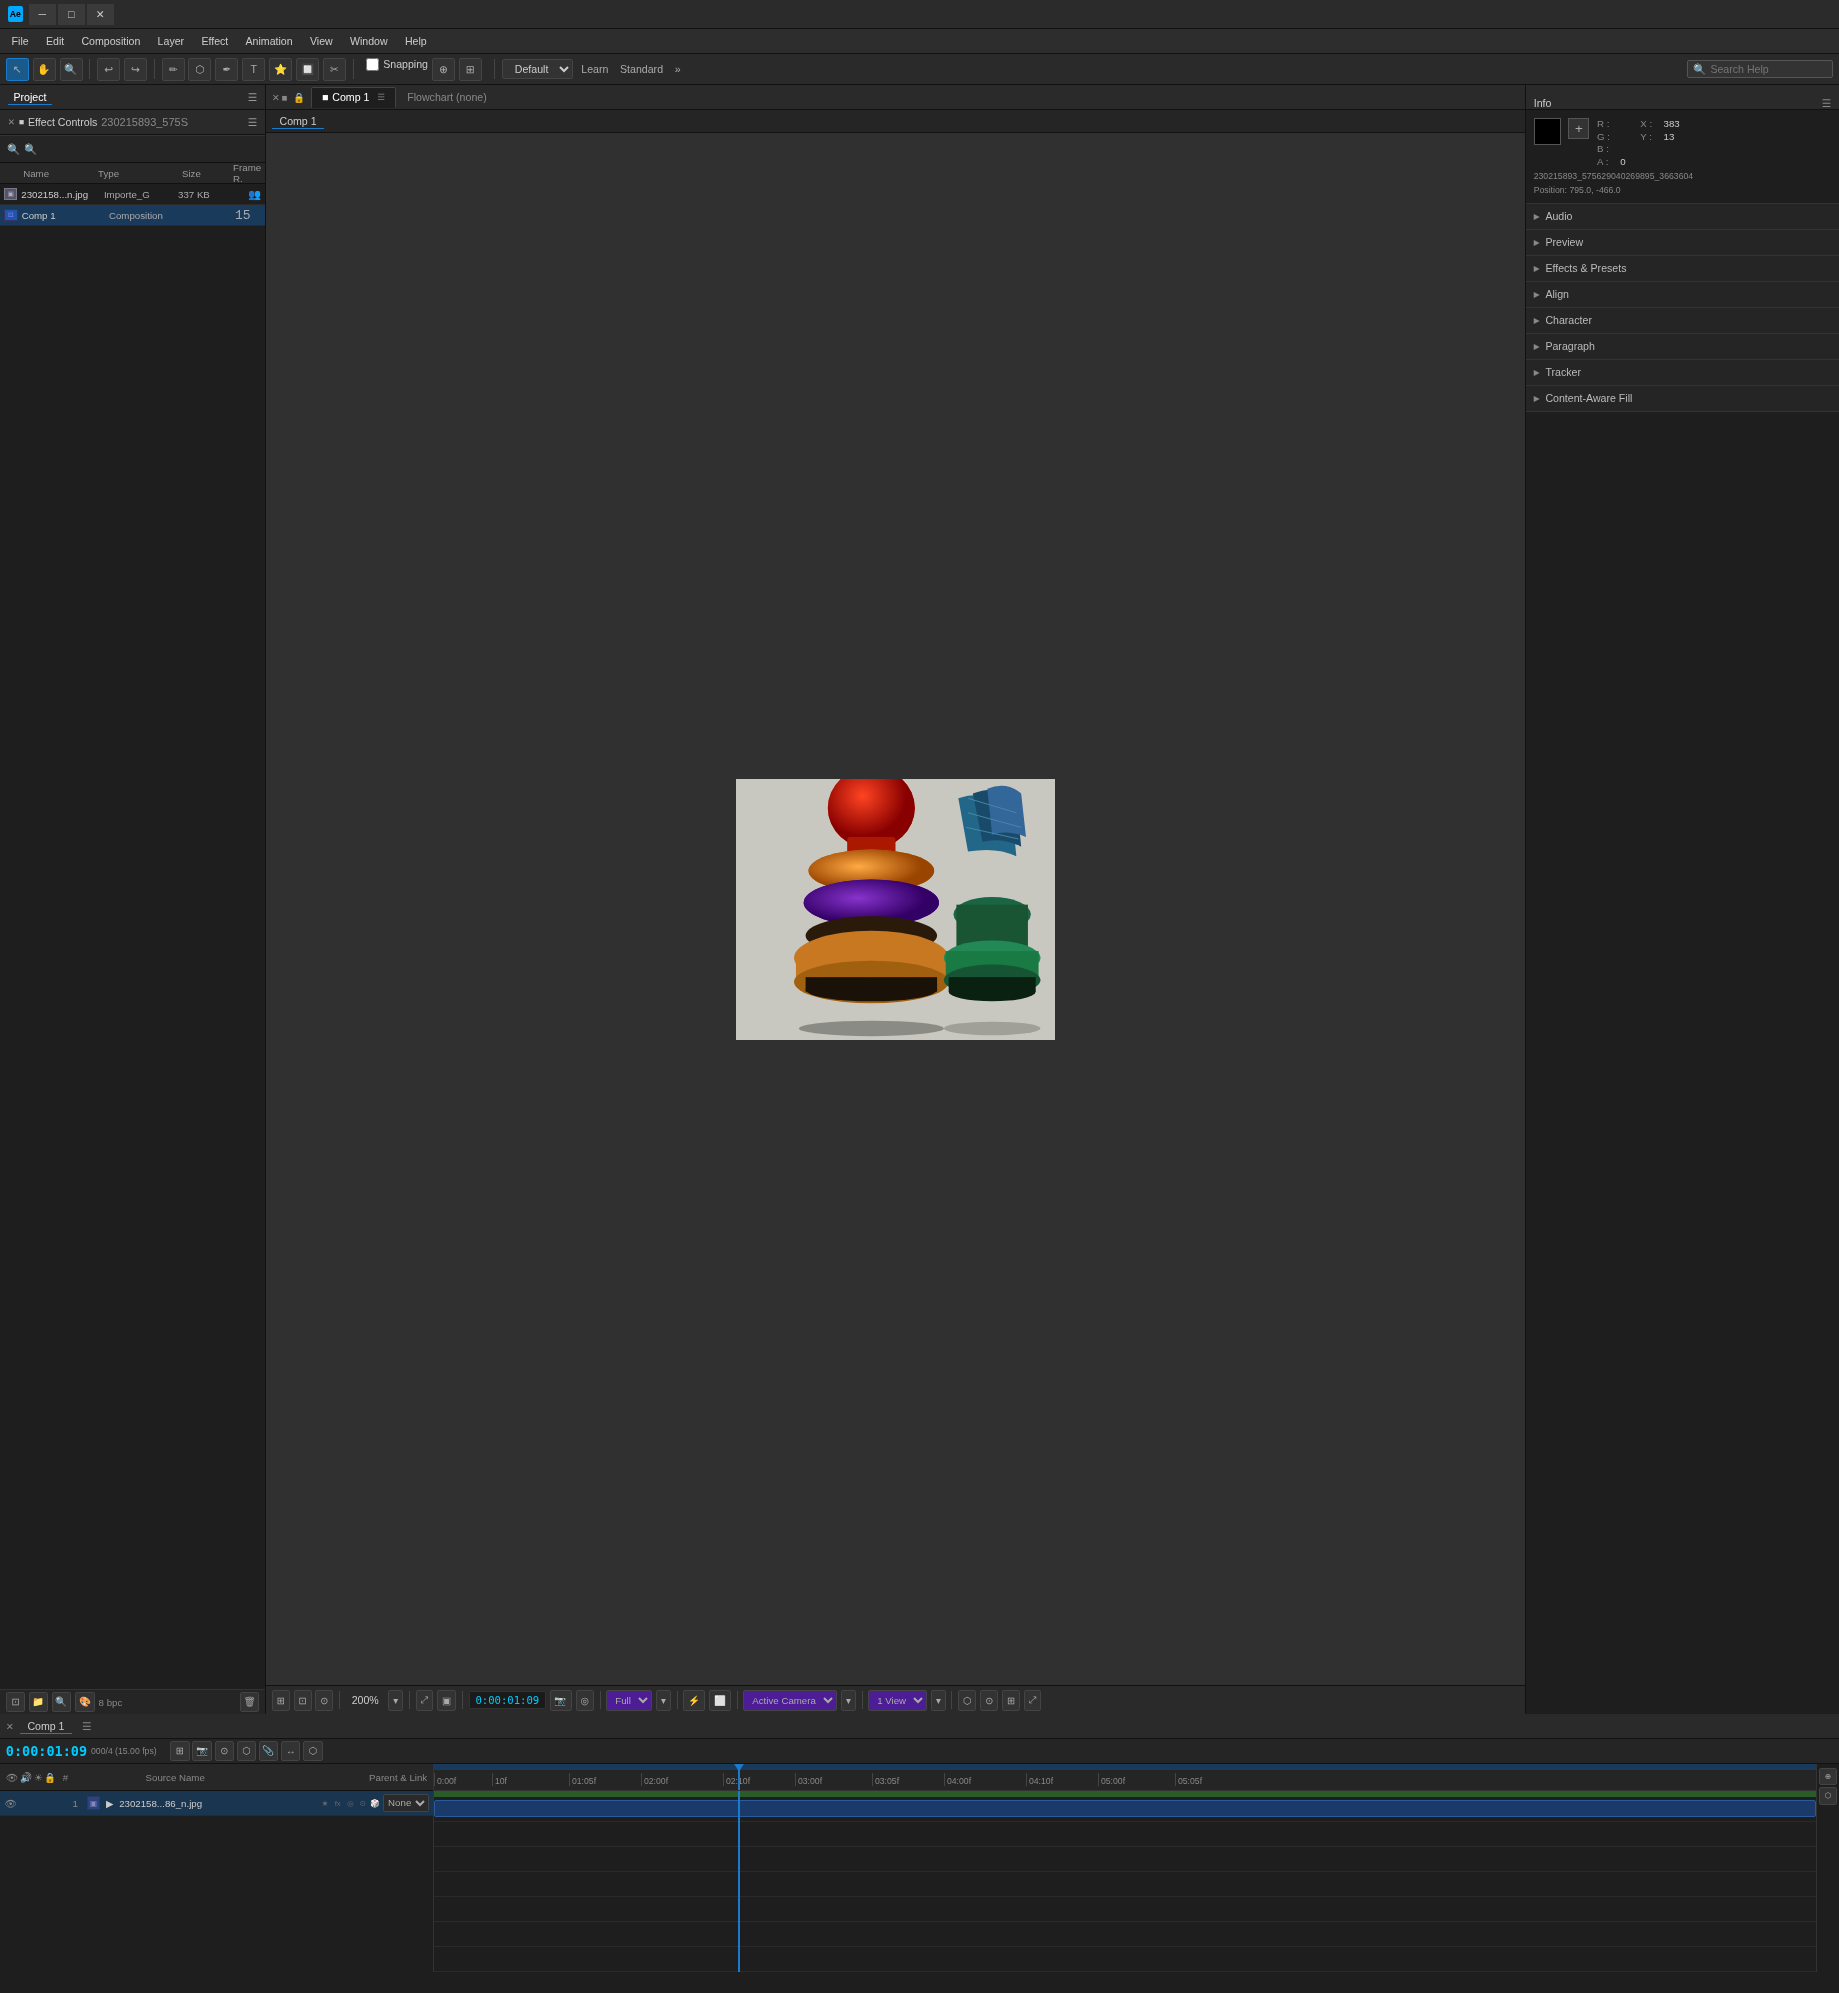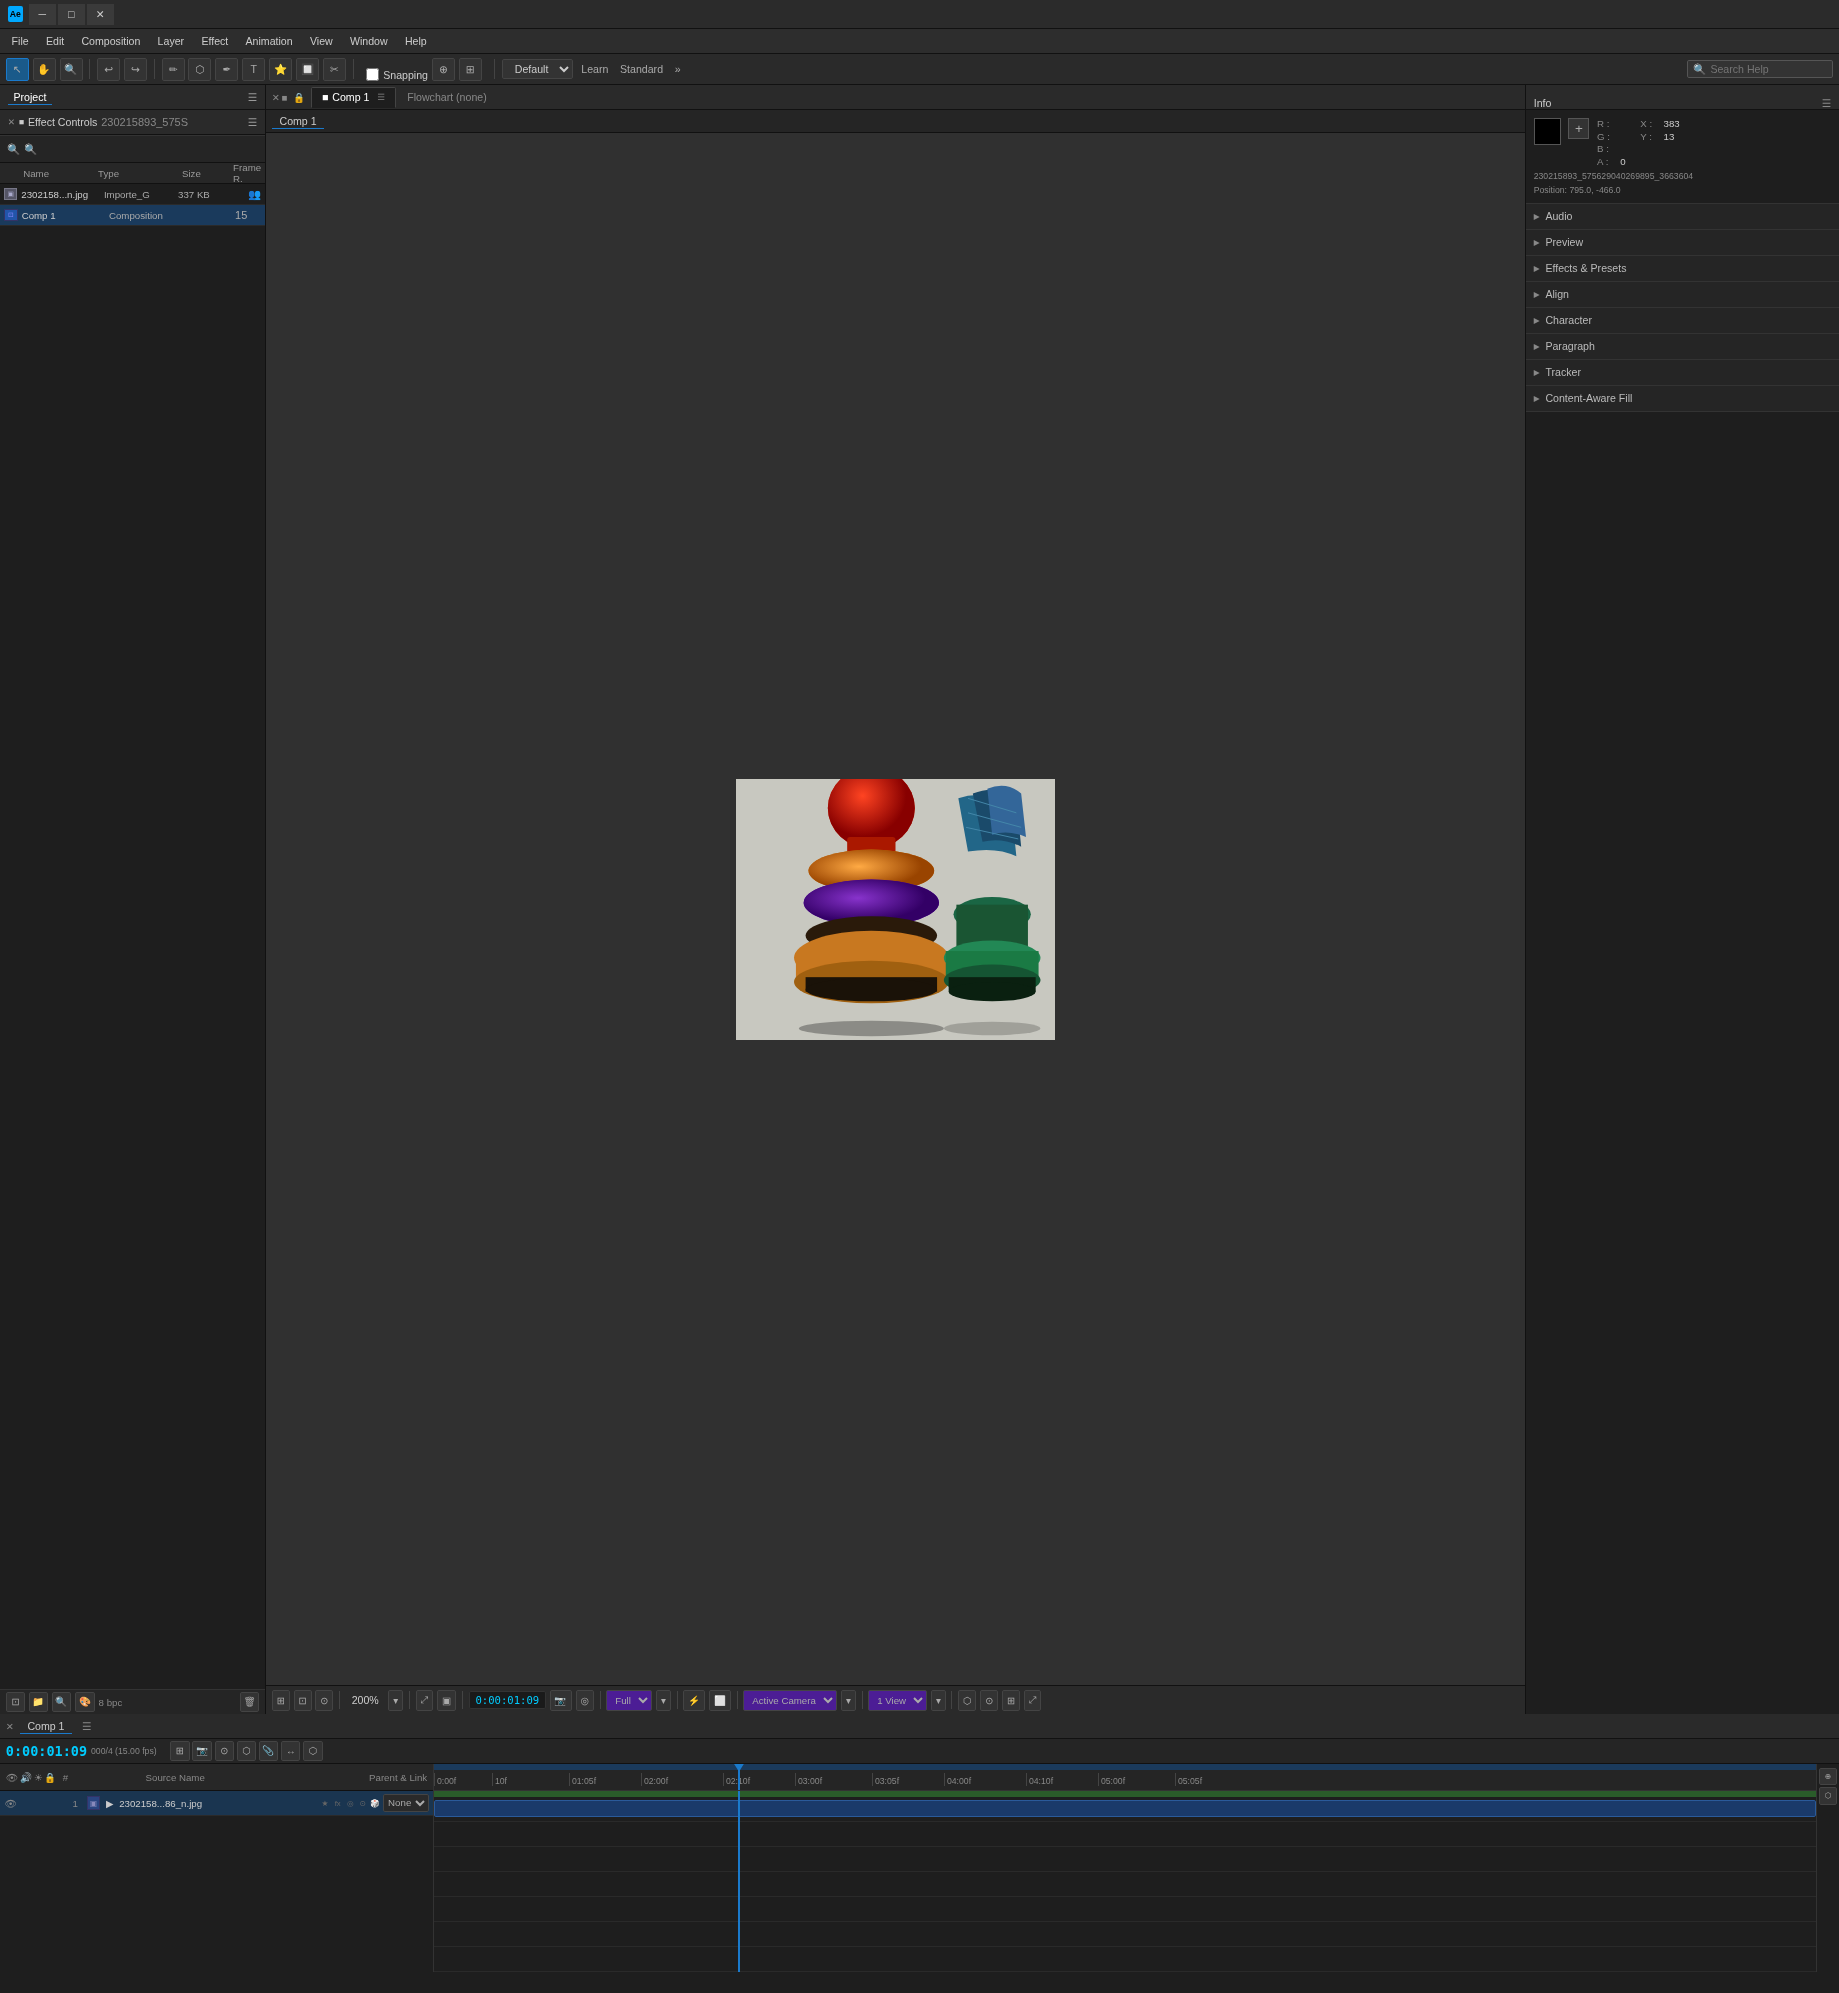--- a/index.html
+++ b/index.html
@@ -89,21 +89,21 @@
     .toolbar-separator {
       width: 1px; height: 19.3px;
       background: #444;
       margin: 0 2.9px;
     }
     .toolbar-label {
       font-size: 10.6px; color: #aaa;
       padding: 0 3.9px;
     }
     .snapping-area {
-      display: flex; align-items: flex-end; gap: 3.9px;
+      display: flex; align-items: flex-start; gap: 3.9px;
       padding: 0 5.8px;
     }
     .workspace-selector {
       padding: 1.9px 7.7px;
       background: #333;
       border: 1px solid #444;
       color: #ccc;
       font-size: 10.6px;
       border-radius: 1.9px;
       cursor: pointer;
@@ -234,21 +234,21 @@
       background: #2255aa;
       width: 13.5px; height: 11.6px;
       font-size: 6.8px;
       color: #88f;
       display: flex; align-items: center; justify-content: center;
       border: 1px solid #336;
     }
     .file-col-name-cell { width: 97px; overflow: hidden; text-overflow: ellipsis; white-space: nowrap; font-size: 9.7px; color: #ccc; }
     .file-col-type-cell { width: 87px; font-size: 9.7px; color: #aaa; }
     .file-col-size-cell { width: 53px; font-size: 9.7px; color: #aaa; }
-    .file-col-frame-cell { width: 29px; font-size: 11px; color: #aaa; }
+    .file-col-frame-cell { width: 29px; font-size: 13px; color: #aaa; font-family: Liberation Mono, monospace; }
 
     
     #center-panel {
       flex: 1;
       display: flex;
       flex-direction: column;
       background: #1a1a1a;
     }
 
     .comp-tabs {

